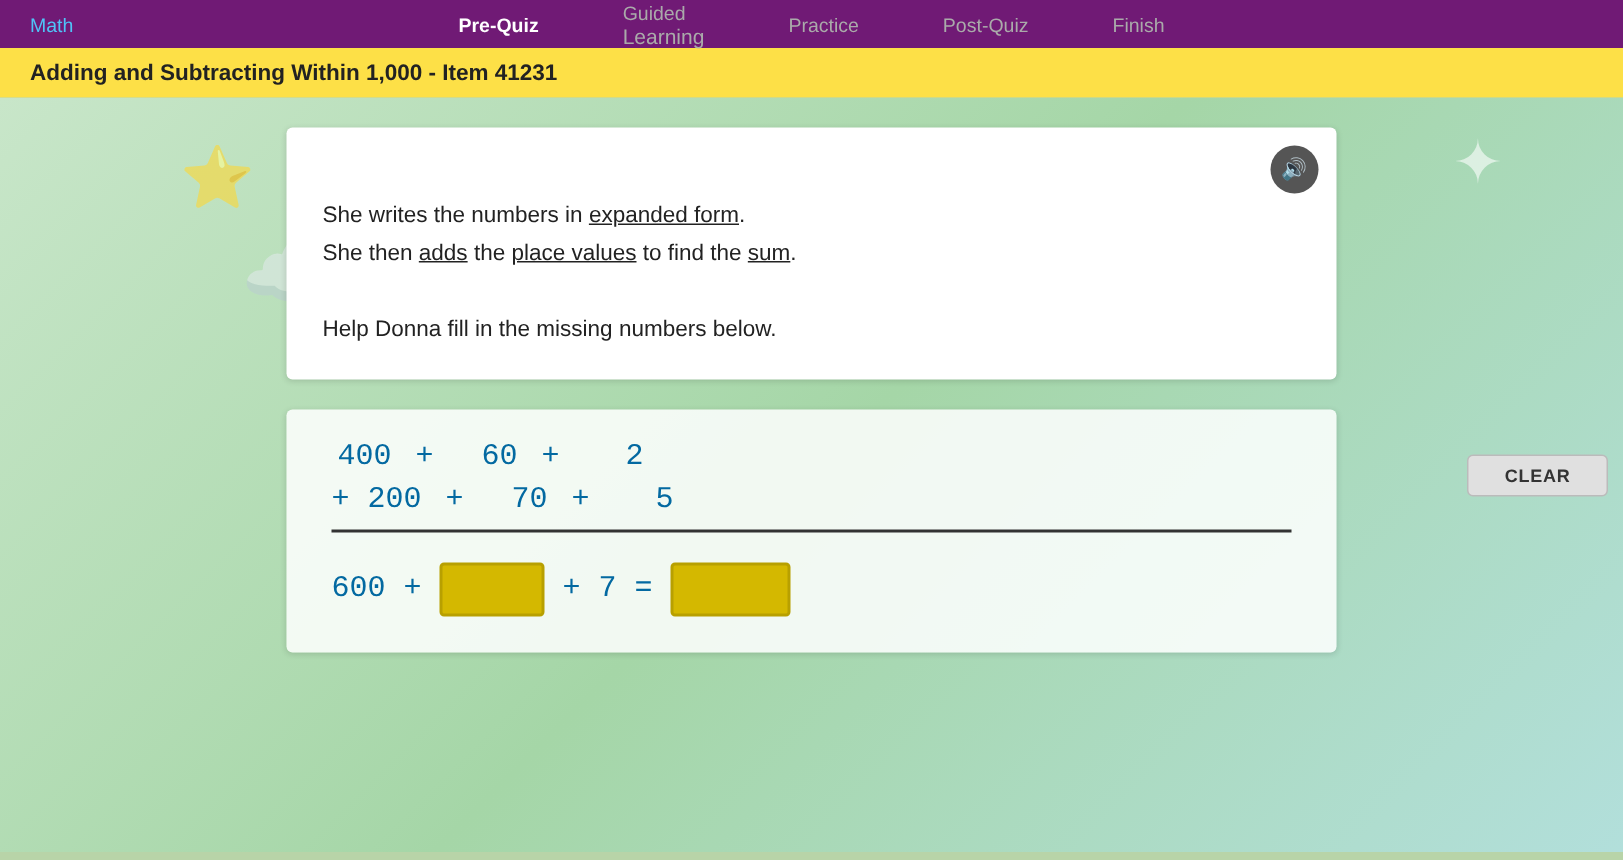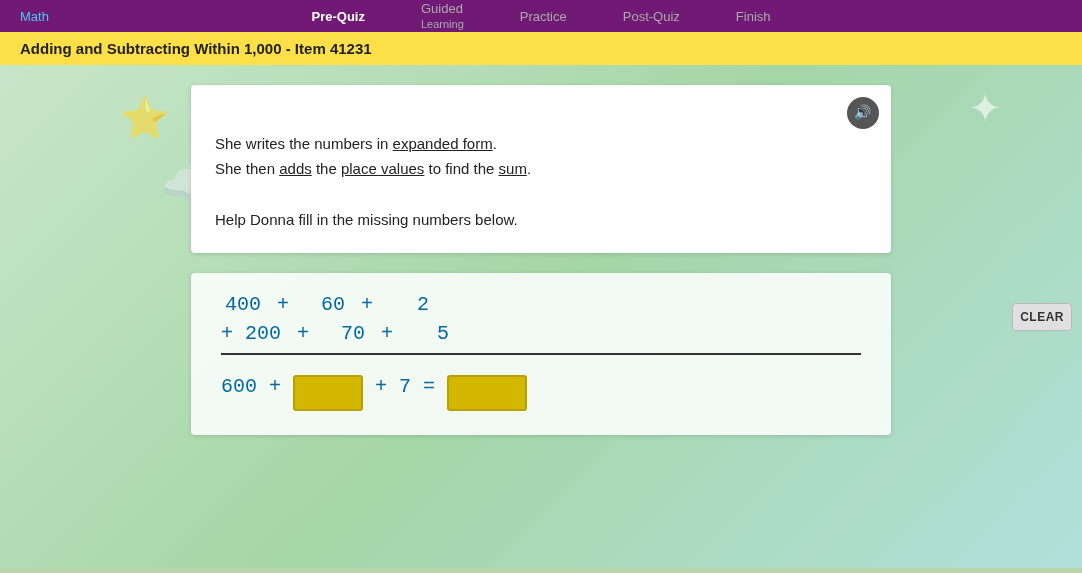--- a/index.html
+++ b/index.html
@@ -137,20 +137,21 @@
     }
 
     .divider-line {
       border: none;
       border-top: 2px solid #333;
       margin: 8px 0;
     }
 
     .answer-row {
       display: flex;
+      align-items: center;
       gap: 12px;
       margin-top: 20px;
     }
 
     .input-box {
       width: 70px;
       height: 36px;
       background: #d4b800;
       border: 2px solid #b8a000;
       border-radius: 3px;
@@ -166,21 +167,21 @@
 
     
     .clear-btn {
       position: absolute;
       right: 10px;
       top: 50%;
       transform: translateY(-50%);
       background: #e0e0e0;
       border: 1px solid #bbb;
       border-radius: 4px;
-      padding: 6px 7px;
+      padding: 6px 24px;
       font-size: 12px;
       font-weight: bold;
       color: #333;
       cursor: pointer;
       letter-spacing: 0.5px;
       z-index: 20;
     }
 
     
     .decor-star {
@@ -198,21 +199,21 @@
     }
   </style>
 </head>
 <body>
 
 <div class="top-nav">
   <span class="nav-item math">Math</span>
   <span class="nav-item active">Pre-Quiz</span>
   <span class="nav-item">
     <span>Guided</span><br>
-    <span style="font-size:11px;">Learning</span>
+    <span style="font-size:14px;">Learning</span>
   </span>
   <span class="nav-item">Practice</span>
   <span class="nav-item">Post-Quiz</span>
   <span class="nav-item">Finish</span>
 </div>
 
 <div class="title-bar">
   <span>Adding and Subtracting Within 1,000 - Item 41231</span>
 </div>
 

